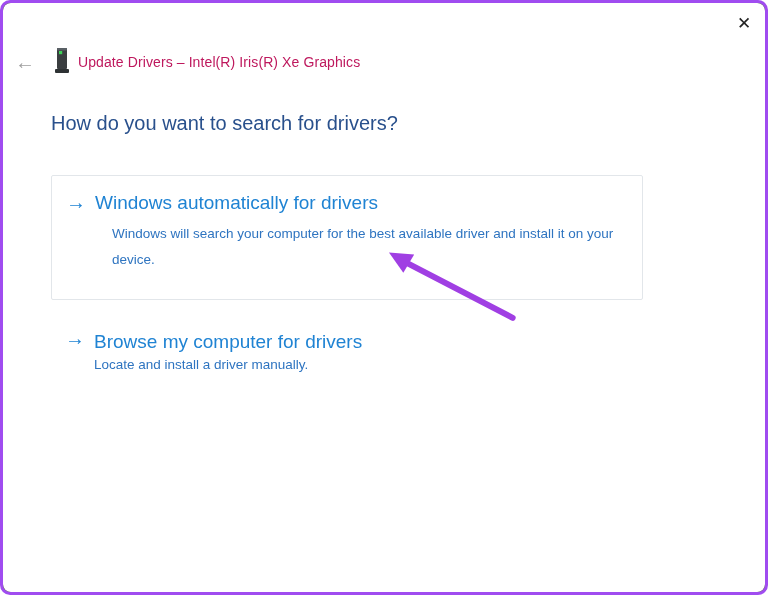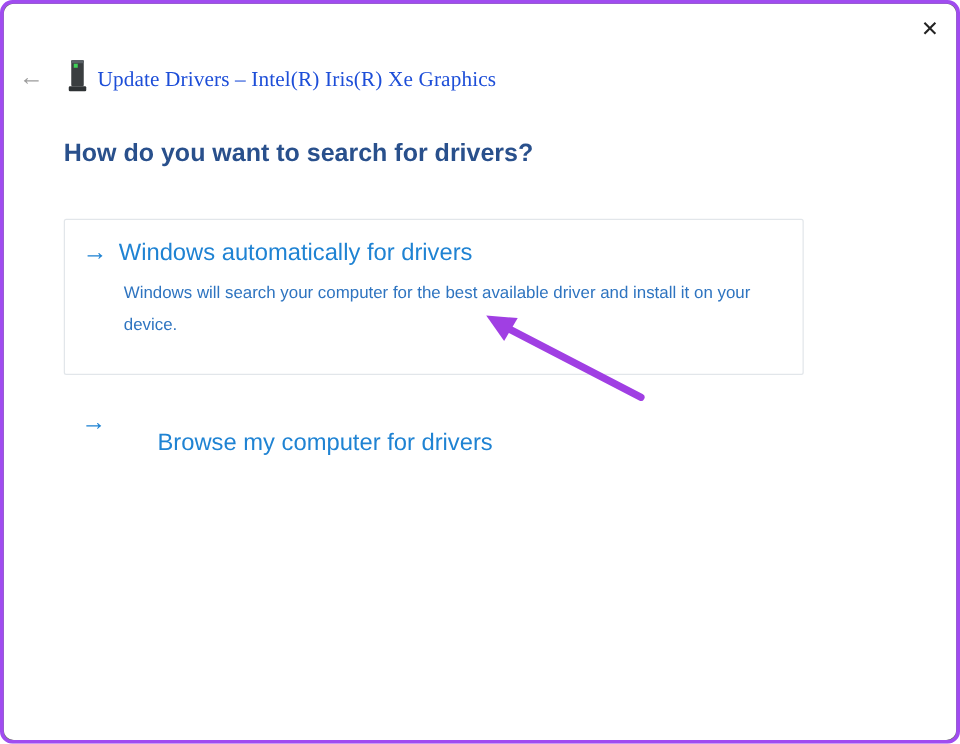--- a/index.html
+++ b/index.html
@@ -41,61 +41,60 @@
     display: flex; align-items: center; justify-content: center;
     font-size: 20px; color: #9d9d9d;
     background: transparent; border: none; cursor: pointer;
   }
   .device-icon {
     position: absolute; left: 51px; top: 0px;
     width: 16px; height: 28px;
   }
   .window-title {
     position: absolute; left: 75px; top: 7px;
-    font-size: 17px; color: #1d4ed8;
+    font-size: 14px; color: #be185d;
     letter-spacing: 0.1px;
     white-space: nowrap;
-    font-family: Liberation Serif, serif;
   }
   
   .heading {
     position: absolute; left: 48px; top: 109px;
-    font-size: 20px; font-weight: 700;
+    font-size: 20px; font-weight: 400;
     color: #29508c;
   }
   .option-card {
     position: absolute; left: 48px; top: 172px;
     width: 592px; height: 125px;
     border: 1px solid #e2e6ea;
     border-radius: 2px;
     background: #ffffff;
     cursor: pointer;
   }
   .option-arrow {
     position: absolute; left: 14px; top: 15px;
     font-size: 20px; color: #1f83d3;
   }
   .option-title {
     position: absolute; left: 43px; top: 16px;
     font-size: 19px; color: #1f83d3;
     white-space: nowrap;
   }
   .option-desc {
-    position: absolute; left: 47px; top: 45px;
+    position: absolute; left: 60px; top: 45px;
     width: 528px;
     font-size: 13.5px; line-height: 26px;
     color: #2e74c0;
   }
   .option-plain {
     position: absolute; left: 48px; top: 310px;
     width: 592px; height: 75px;
     cursor: pointer;
   }
   .option-plain .option-arrow { left: 14px; top: 14px; }
-  .option-plain .option-title { left: 43px; top: 31px; margin-left: 32px; }
+  .option-plain .option-title { left: 43px; top: 18px; }
   .option-plain .option-desc  { left: 43px; top: 43px; line-height: 18px; }
   
   .annotation {
     position: absolute; inset: 0;
     width: 100%; height: 100%;
     pointer-events: none;
   }
   
   .footer {
     position: absolute; left: 0; right: 0; bottom: 0;
@@ -142,20 +141,21 @@
 
     <div class="option-card">
       <span class="option-arrow">→</span>
       <div class="option-title">Windows automatically for drivers</div>
       <div class="option-desc">Windows will search your computer for the best available driver and install it on your device.</div>
     </div>
 
     <div class="option-plain">
       <span class="option-arrow">→</span>
       <div class="option-title">Browse my computer for drivers</div>
+      <div class="option-desc">Locate and install a driver manually.</div>
     </div>
 
     <svg class="annotation" viewBox="0 0 768 595">
       <line x1="514" y1="318" x2="406" y2="262" stroke="#a03fe3" stroke-width="6" stroke-linecap="round"></line>
       <polygon points="389,252 414.5,254 403.5,272.5" fill="#a03fe3"></polygon>
     </svg>
 
 
   </div>
 </div>

